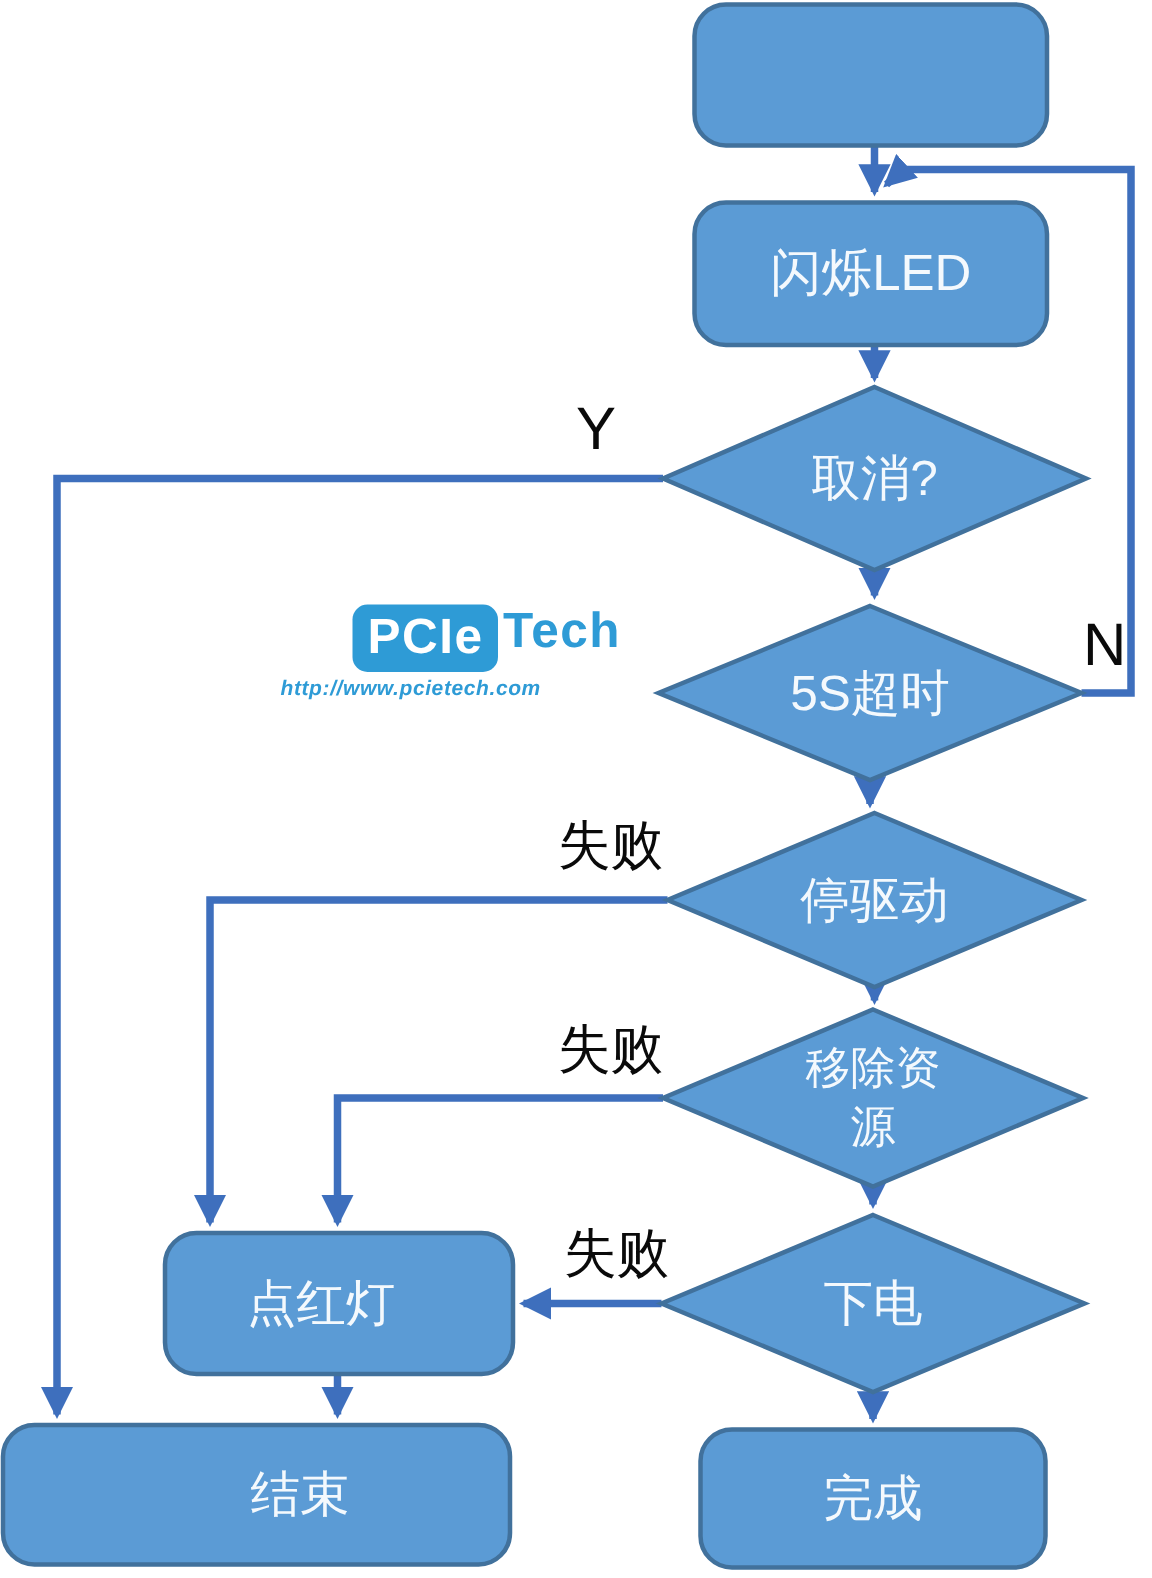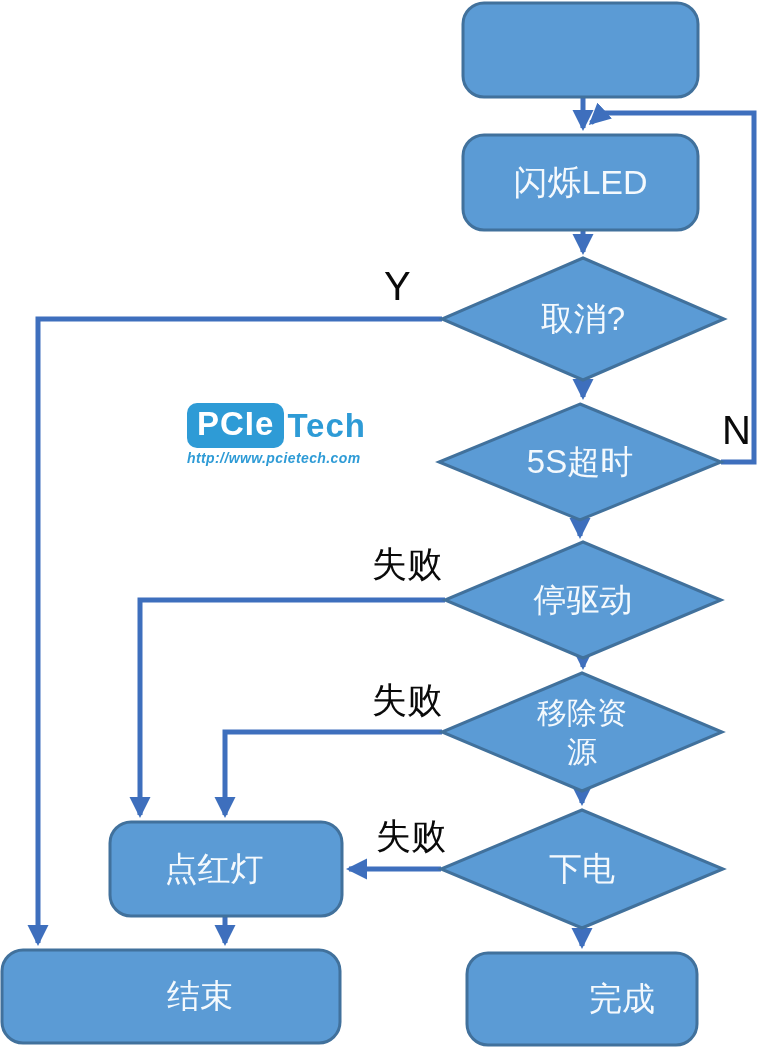--- a/index.html
+++ b/index.html
@@ -39,21 +39,21 @@
     pointer-events: none;
   }
   .logo {
     position: absolute;
     left: 187px;
     top: 403px;
     width: 190px;
   }
   .logo-row {
     display: flex;
-    align-items: center;
+    margin-left: 48px;
   }
   .logo-badge {
     display: inline-block;
     background: #2e9bd6;
     color: #ffffff;
     font-weight: bold;
     font-size: 33px;
     line-height: 1;
     padding: 4px 10px 8px 10px;
     border-radius: 10px;
@@ -130,21 +130,21 @@
 
   <div class="node-label" style="left:442px; top:673px; width:280px; height:118px; font-size:30px;">移除资
 源</div>
 
   <div class="node-label" style="left:441px; top:810px; width:282px; height:118px; font-size:33px;">下电</div>
 
   <div class="node-label" style="left:110px; top:822px; width:208px; height:94px; font-size:33px;">点红灯</div>
 
   <div class="node-label" style="left:2px; top:950px; width:396px; height:93px; font-size:33px;">结束</div>
 
-  <div class="node-label" style="left:467px; top:953px; width:230px; height:92px; font-size:33px;padding-left:40px;">完成</div>
+  <div class="node-label" style="left:467px; top:953px; width:230px; height:92px; font-size:33px;">完成</div>
 
   <div class="edge-label" style="left:384px; top:266px; font-size:40px;">Y</div>
 
   <div class="edge-label" style="left:722px; top:410px; font-size:40px;">N</div>
 
   <div class="edge-label" style="left:372px; top:546px; font-size:35px; font-weight:500;">失败</div>
 
   <div class="edge-label" style="left:372px; top:682px; font-size:35px; font-weight:500;">失败</div>
 
   <div class="edge-label" style="left:376px; top:818px; font-size:35px; font-weight:500;">失败</div>

